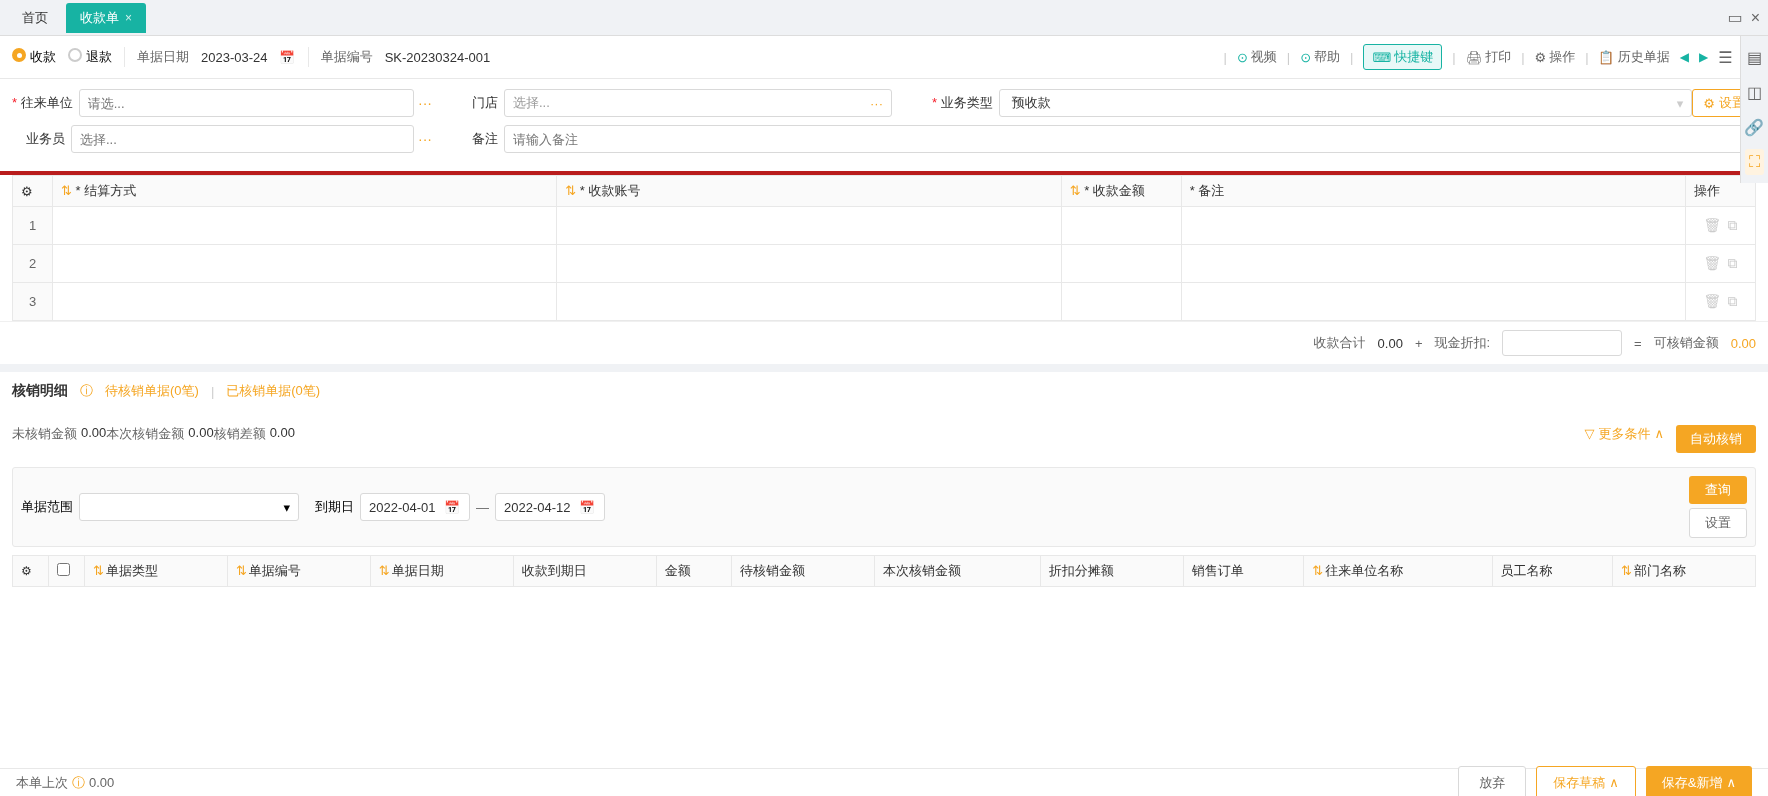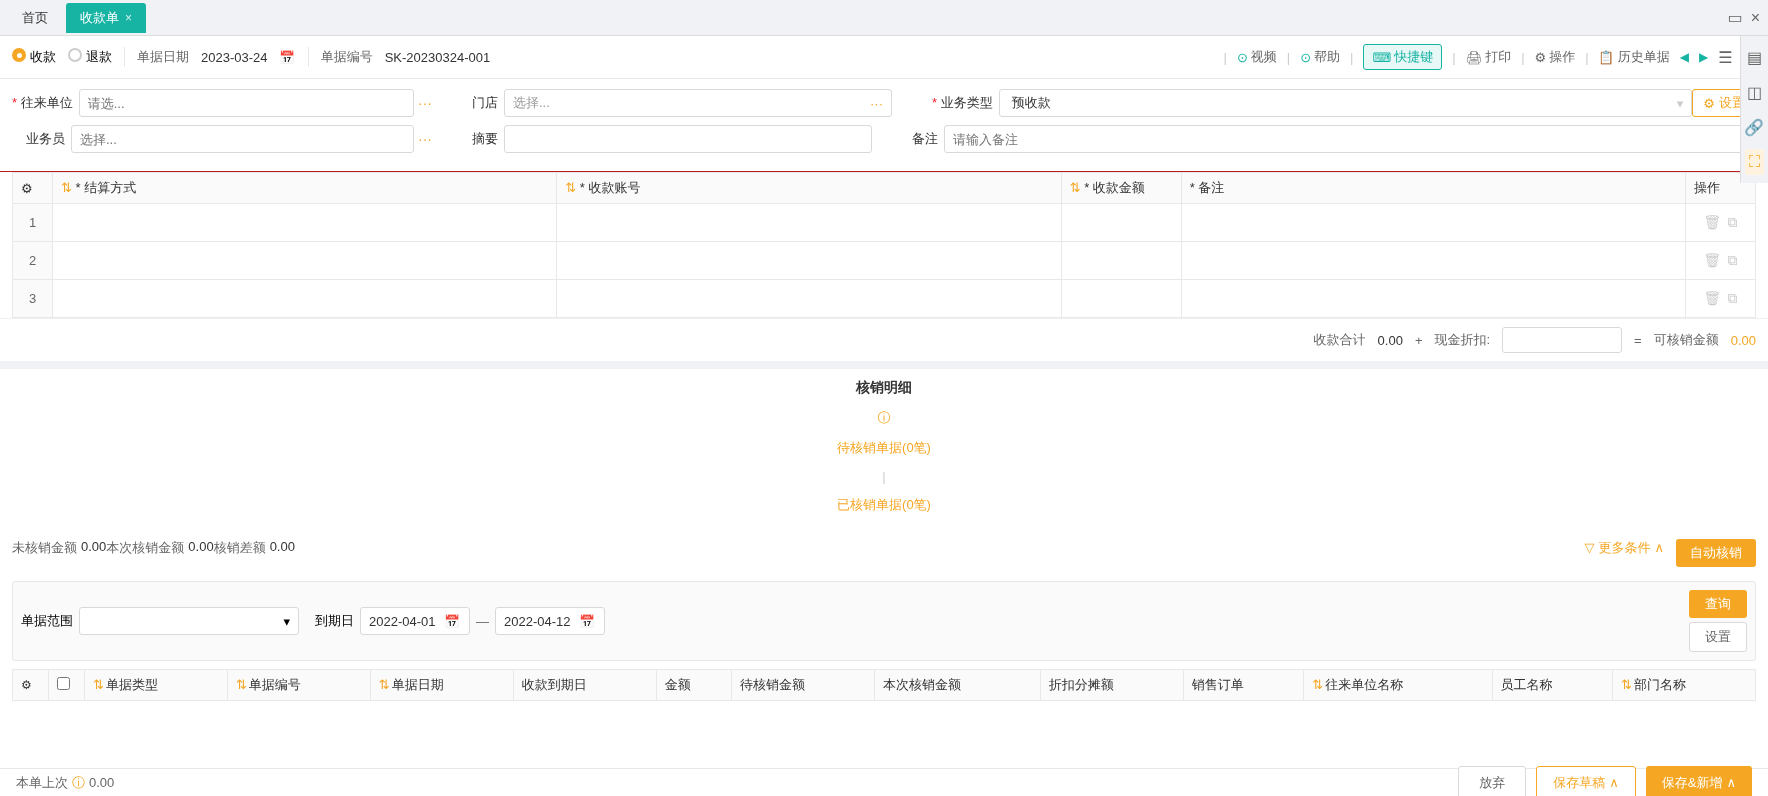--- a/index.html
+++ b/index.html
@@ -35,21 +35,21 @@
     .radio-dot { width: 14px; height: 14px; border-radius: 50%; border: 2px solid #f5a623; background: #f5a623; display: flex; align-items: center; justify-content: center; }
     .radio-dot::after { content: ''; width: 5px; height: 5px; background: #fff; border-radius: 50%; }
     .radio-empty { width: 14px; height: 14px; border-radius: 50%; border: 2px solid #ccc; background: #fff; }
     .toolbar-divider { width: 1px; height: 20px; background: #e8e8e8; }
     .field-label { color: #666; white-space: nowrap; }
     .field-value { color: #333; font-weight: 500; }
     .toolbar-right { margin-left: auto; display: flex; align-items: center; gap: 10px; }
     .toolbar-btn { display: flex; align-items: center; gap: 3px; color: #666; cursor: pointer; font-size: 12px; white-space: nowrap; }
 
     
-    .form-area { padding: 10px 12px; background: #fff; border-bottom: 1px solid #b91c1c; }
+    .form-area { padding: 10px 12px; background: #fff; border-bottom: 4px solid #b91c1c; }
     .form-row { display: flex; align-items: center; gap: 0; margin-bottom: 8px; }
     .form-field { display: flex; align-items: center; flex: 1; }
     .form-field-label { color: #333; white-space: nowrap; margin-right: 6px; min-width: fit-content; }
     .required { color: #f5222d; }
     .form-input {
       flex: 1; height: 28px; border: 1px solid #d9d9d9; border-radius: 3px;
       padding: 0 8px; color: #999; outline: none; background: #fff;
     }
     .more-btn { color: #f5a623; cursor: pointer; margin-left: 4px; font-size: 14px; }
     .select-btn {
@@ -94,21 +94,21 @@
     .sum-input {
       width: 120px; height: 26px; border: 1px solid #d9d9d9; border-radius: 3px;
       padding: 0 6px; outline: none;
     }
 
     
     .section-divider { height: 8px; background: #f0f2f5; }
 
     
     .verify-section { background: #fff; padding: 10px 12px; }
-    .verify-header { display: flex; align-items: center; gap: 12px; margin-bottom: 8px; flex-direction: column; }
+    .verify-header { display: flex; align-items: center; gap: 12px; margin-bottom: 8px; }
     .section-title { font-size: 14px; font-weight: 600; color: #333; }
     .info-icon { color: #f5a623; cursor: pointer; }
     .verify-tab { color: #f5a623; cursor: pointer; font-size: 13px; }
     .verify-tab-divider { color: #ccc; }
 
     .verify-stats { display: flex; align-items: center; padding: 6px 0; color: #666; font-size: 13px; margin-bottom: 8px; }
     .stat-item { display: flex; gap: 4px; }
     .stat-value { color: #333; }
     .filter-btn { display: flex; align-items: center; gap: 4px; color: #f5a623; cursor: pointer; font-size: 13px; }
     .auto-btn {
@@ -288,24 +288,20 @@
     </div>
 
     <div class="form-row">
 
       <div class="form-field" style="max-width:420px;">
         <span class="form-field-label" style="margin-left:14px;">业务员</span>
         <input class="form-input" type="text" style="width: 280px;" placeholder="选择...">
         <span class="more-btn">···</span>
       </div>
 
-      <div class="form-field" style="margin-left:40px;max-width:400px;">
-        <span class="form-field-label">摘要</span>
-        <input class="form-input" type="text" style="width: 300px;">
-      </div>
 
       <div class="form-field" style="margin-left:40px;flex:1;">
         <span class="form-field-label">备注</span>
         <input class="form-input" type="text" style="flex: 1 1 0%;" placeholder="请输入备注">
       </div>
     </div>
   </div>
 
   <div class="table-section">
     <table class="data-table">

